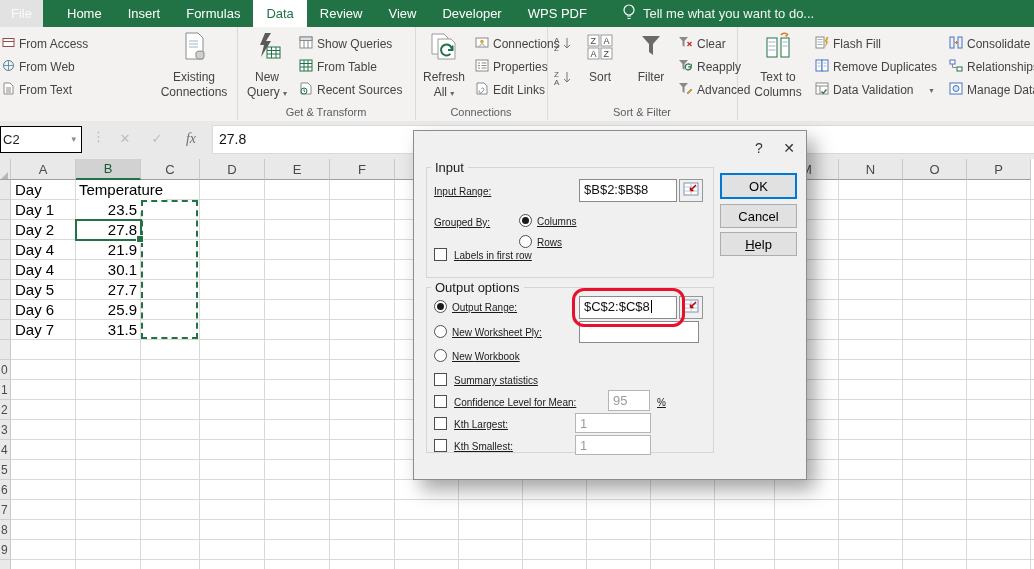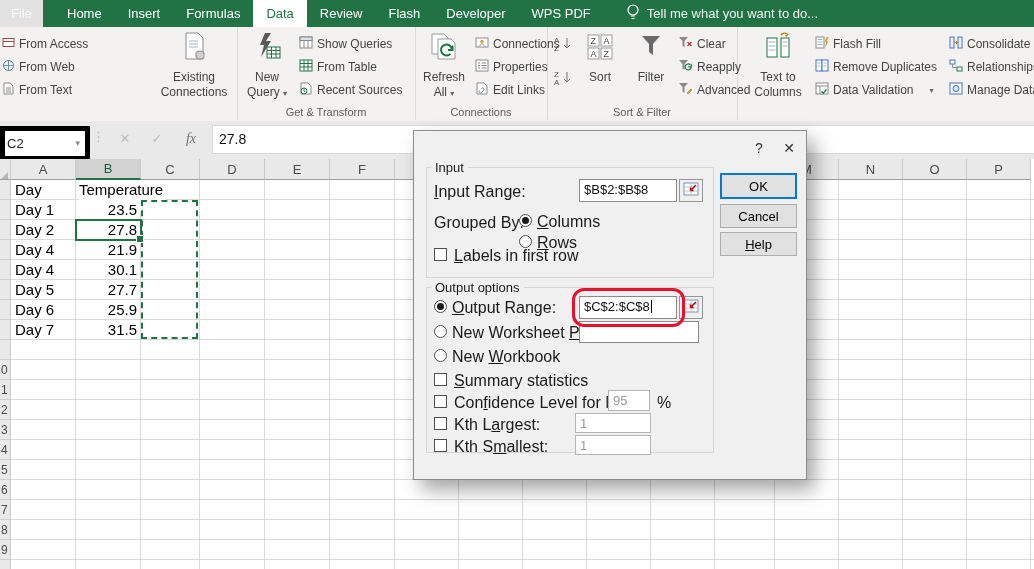--- a/index.html
+++ b/index.html
@@ -18,21 +18,21 @@
   .ribbon{position:absolute;left:0;top:27px;width:1034px;height:94px;background:#f3f2f1;border-bottom:1px solid #cfcfcf;overflow:hidden;}
   .rgroup{position:absolute;top:0;height:93px;border-right:1px solid #dcdad8;}
   .glabel{position:absolute;bottom:2px;left:0;width:100%;text-align:center;font-size:11px;color:#5d5d5d;white-space:nowrap;}
   .sm{position:absolute;height:20px;display:flex;align-items:center;gap:4px;font-size:12px;color:#444;white-space:nowrap;}
   .big{position:absolute;top:2px;height:86px;text-align:center;font-size:12px;color:#444;line-height:15px;}
   .big .ic{display:block;margin:2px auto 3px;}
   .dd{font-size:8px;color:#666;}
 
   
   .fbar{position:absolute;left:0;top:121px;width:1034px;height:38px;background:#e9e9e9;border-bottom:1px solid #cfcfcf;}
-  .namebox{position:absolute;left:0;top:5px;width:80px;height:25px;background:#fff;border:5px solid #000000;font-size:13px;color:#222;line-height:25px;overflow:hidden;}
+  .namebox{position:absolute;left:0;top:5px;width:80px;height:25px;background:#fff;border:1px solid #000000;font-size:13px;color:#222;line-height:25px;overflow:hidden;}
   .namebox .txt{margin-left:-2px;padding-left:4px;}
   .namebox .nb-dd{position:absolute;right:5px;top:0;color:#8a8a8a;font-size:9px;}
   .fdots{position:absolute;left:92px;top:8px;color:#b5b5b5;font-size:13px;letter-spacing:0;}
   .fbtn{position:absolute;top:5px;width:26px;height:25px;text-align:center;line-height:25px;color:#bdbdbd;font-size:13px;}
   .fx{color:#6f6f6f;font-style:italic;font-family:"Liberation Serif",serif;font-size:14px;}
   .ffield{position:absolute;left:212px;top:4px;width:820px;height:27px;background:#fff;border:1px solid #d9d9d9;font-size:14px;color:#111;line-height:27px;padding-left:6px;}
 
   
   .sheet{position:absolute;left:0;top:159px;width:1034px;height:410px;background:#fff;overflow:hidden;}
   .corner{position:absolute;left:0;top:0;width:11px;height:21px;background:#e9e9e9;border-right:1px solid #c9c9c9;border-bottom:1px solid #9f9f9f;box-sizing:border-box;}
@@ -53,21 +53,21 @@
   .acell{position:absolute;left:75px;top:60px;width:67px;height:22px;border:2px solid #217346;box-sizing:border-box;z-index:4;}
   .fillhandle{position:absolute;right:-4px;bottom:-4px;width:6px;height:6px;background:#217346;border:1px solid #fff;}
 
   
   .dialog{position:absolute;left:413px;top:130px;width:394px;height:350px;background:#f0f0f0;border:1px solid #8c8c8c;box-sizing:border-box;z-index:10;
     box-shadow:8px 10px 18px rgba(0,0,0,.35);font-size:13px;color:#000;}
   .dtitle{position:absolute;left:20px;top:0;height:33px;line-height:33px;font-size:13px;color:#1a1a1a;}
   .dsys{position:absolute;top:4px;width:28px;height:26px;text-align:center;line-height:26px;color:#333;font-size:14px;}
   .dgroup{position:absolute;border:1px solid #d5d5d5;box-sizing:border-box;}
   .dgl{position:absolute;background:#f0f0f0;padding:0 4px;font-size:13px;color:#1a1a1a;line-height:15px;}
-  .dlbl{position:absolute;font-size:16px;color:#1a1a1a;line-height:16px;white-space:nowrap;}
+  .dlbl{position:absolute;font-size:10px;color:#1a1a1a;line-height:16px;white-space:nowrap;text-decoration:underline;}
   .u{text-decoration:underline;}
   .dfield{position:absolute;background:#fff;border:1px solid #8a8a8a;box-sizing:border-box;font-size:13px;color:#111;padding:2px 0 0 4px;}
   .dfield.dis{border-color:#b5b5b5;color:#9a9a9a;}
   .caret{display:inline-block;width:1px;height:13px;background:#000;vertical-align:-2px;margin-left:1px;}
   .rpick{position:absolute;width:24px;height:23px;background:#f0f0f0;border:1px solid #979797;box-sizing:border-box;display:flex;align-items:center;justify-content:center;}
   .dradio{position:absolute;width:13px;height:13px;border:1px solid #4e4e4e;border-radius:50%;background:#fff;box-sizing:border-box;}
   .dradio.on::after{content:"";position:absolute;left:2px;top:2px;width:7px;height:7px;border-radius:50%;background:#1a1a1a;}
   .dcheck{position:absolute;width:13px;height:13px;border:1px solid #4e4e4e;background:#fff;box-sizing:border-box;}
   .dbtn{position:absolute;width:77px;height:24px;background:#e1e1e1;border:1px solid #adadad;box-sizing:border-box;font-size:13px;display:flex;align-items:center;justify-content:center;}
   .dbtn.focus{height:26px;border:2px solid #0078d7;}
@@ -78,21 +78,21 @@
 
 <div class="screen">
 
   <div class="tabbar">
     <div class="tab file">File</div>
     <div class="tab home">Home</div>
     <div class="tab">Insert</div>
     <div class="tab">Formulas</div>
     <div class="tab active">Data</div>
     <div class="tab">Review</div>
-    <div class="tab">Flash</div>
+    <div class="tab">View</div>
     <div class="tab">Developer</div>
     <div class="tab">WPS PDF</div>
     <div class="tellme">
       <span><svg width="14" height="18" viewBox="0 0 14 18">
             <circle cx="7" cy="7" r="5" fill="none" stroke="#fff" stroke-width="1.2"></circle>
             <path d="M5 13h4M5.5 15.5h3" stroke="#fff" stroke-width="1.2"></path>
           </svg></span>
       <span>Tell me what you want to do...</span>
     </div>
   </div>

